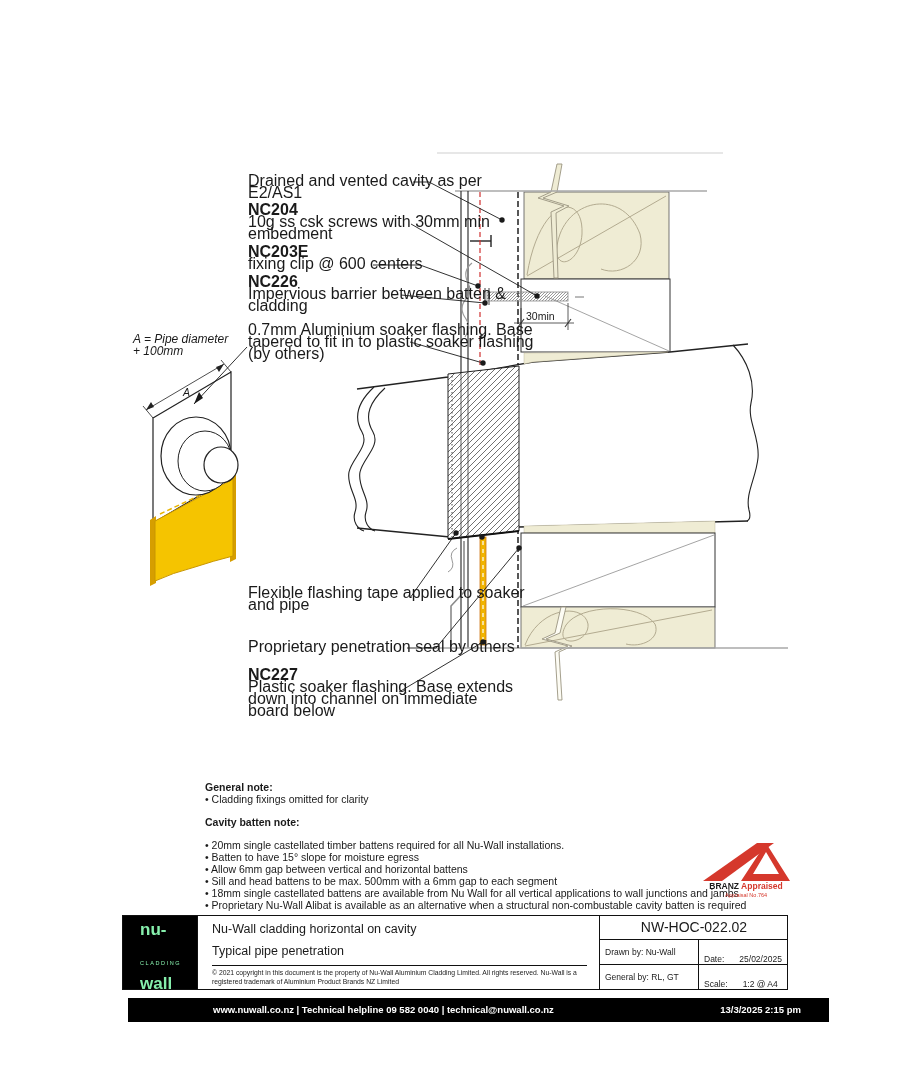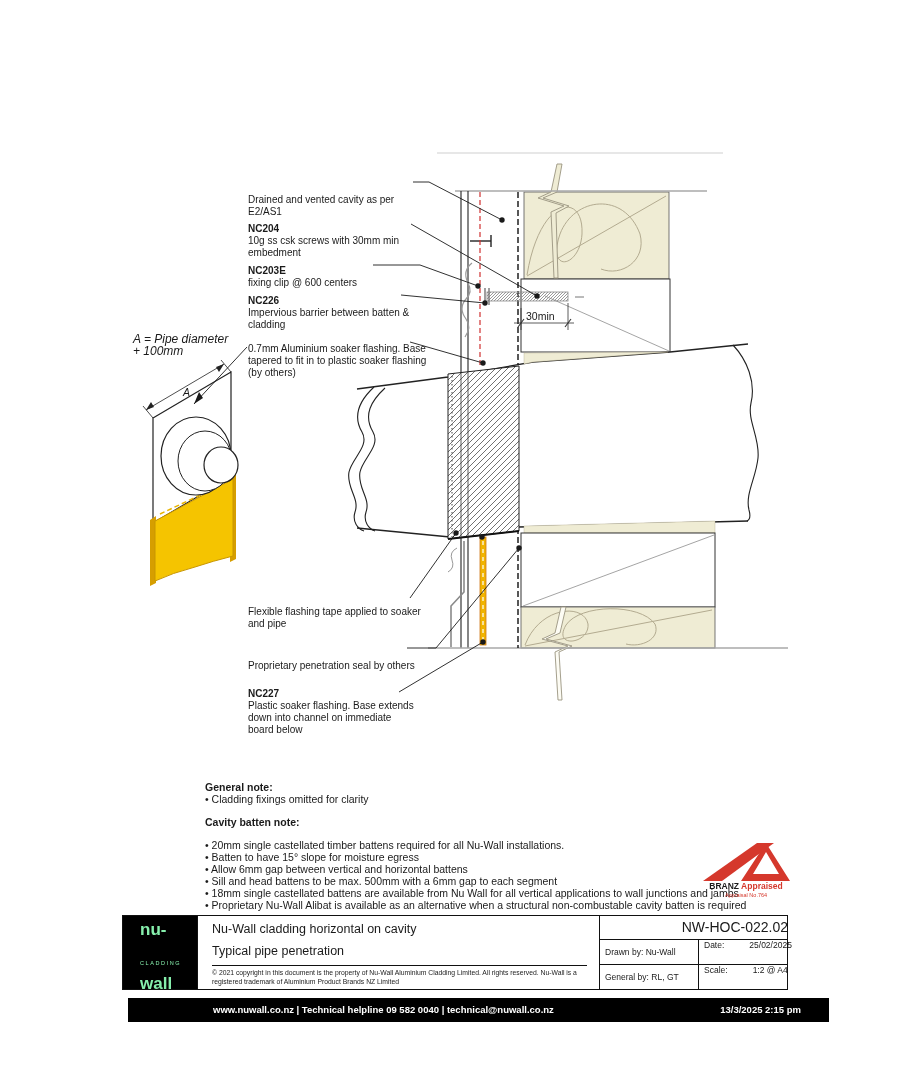--- a/index.html
+++ b/index.html
@@ -1,42 +1,42 @@
 <!DOCTYPE html>
 <html><head>
 <meta charset="utf-8">
 <style>
   html,body{margin:0;padding:0;}
   body{
     width:905px;height:1080px;background:#ffffff;position:relative;
     font-family:"Liberation Sans", sans-serif;color:#1a1a1a;overflow:hidden;
   }
   .abs{position:absolute;}
-  .callout{font-size:10px;line-height:12px;white-space:nowrap;margin-top:19px;}
+  .callout{font-size:16px;line-height:12px;white-space:nowrap;}
   .callout .code{font-weight:bold;}
   .iso-note{font-style:italic;font-size:12px;line-height:12px;white-space:nowrap;}
   .notes{font-size:10.5px;line-height:12px;white-space:nowrap;}
   .notes .ntitle{font-weight:bold;}
   .notes .spacer{height:11px;}
   
   .tb{position:absolute;left:122px;top:915px;width:666px;height:75px;border:1px solid #111;box-sizing:border-box;background:#fff;}
   .tb .logo-cell{position:absolute;left:0;top:0;width:74px;height:73px;background:#000;color:#86efac;}
   .tb .logo-nu{position:absolute;left:17px;top:6px;font-size:17px;font-weight:bold;line-height:15px;letter-spacing:0;}
   .tb .logo-wall{position:absolute;left:17px;top:20px;font-size:17px;font-weight:bold;line-height:16px;border-bottom:2px solid #fff;padding-bottom:1px;margin-top:40px;}
   .tb .logo-tag{position:absolute;left:17px;top:44px;font-size:5.5px;letter-spacing:1.6px;}
   .tb .mid-cell{position:absolute;left:74px;top:0;width:402px;height:73px;border-left:1px solid #111;box-sizing:border-box;}
   .tb .t1{position:absolute;left:14px;top:6px;font-size:12.5px;}
   .tb .t2{position:absolute;left:14px;top:28px;font-size:12.5px;}
   .tb .copy{position:absolute;left:14px;top:49px;width:375px;font-size:6.8px;line-height:8.5px;color:#222;border-top:1px solid #111;padding-top:3px;}
   .tb .right-cell{position:absolute;left:476px;top:0;width:189px;height:73px;border-left:1px solid #111;box-sizing:border-box;}
-  .tb .dwg-no{position:absolute;left:0;top:0;width:100%;height:23px;line-height:23px;text-align:right;font-size:14px;}
+  .tb .dwg-no{position:absolute;left:0;top:0;width:100%;height:23px;line-height:23px;text-align:center;font-size:14px;}
   .tb .r2{position:absolute;left:0;top:23px;width:100%;height:25px;border-top:1px solid #111;box-sizing:border-box;}
   .tb .r3{position:absolute;left:0;top:48px;width:100%;height:25px;border-top:1px solid #111;box-sizing:border-box;}
   .tb .cell-l{position:absolute;left:5px;top:0;height:100%;display:flex;align-items:center;font-size:8.5px;}
-  .tb .cell-r{position:absolute;left:98px;top:0;right:0;height:100%;display:flex;align-items:flex-start;font-size:8.5px;border-left:1px solid #111;padding-left:5px;gap:25px;}
+  .tb .cell-r{position:absolute;left:98px;top:0;right:0;height:100%;display:flex;align-items:flex-end;font-size:8.5px;border-left:1px solid #111;padding-left:5px;gap:15px;}
   
   .footer-bar{position:absolute;left:128px;top:998px;width:666px;height:24px;background:#000;color:#fff;padding-left:35px;}
   .footer-contact{position:absolute;left:85px;top:0;height:24px;line-height:24px;font-size:9.5px;font-weight:600;}
   .footer-date{position:absolute;right:28px;top:0;height:24px;line-height:24px;font-size:9.5px;font-weight:600;}
   
   .branz-text{position:absolute;left:700px;top:882px;width:92px;text-align:center;font-size:8.5px;font-weight:bold;line-height:9px;white-space:nowrap;}
   .branz-sub{position:absolute;left:700px;top:892px;width:92px;text-align:center;font-size:5.5px;color:#d5382c;line-height:7px;}
   .red{color:#d5382c;}
 </style>
 </head>

